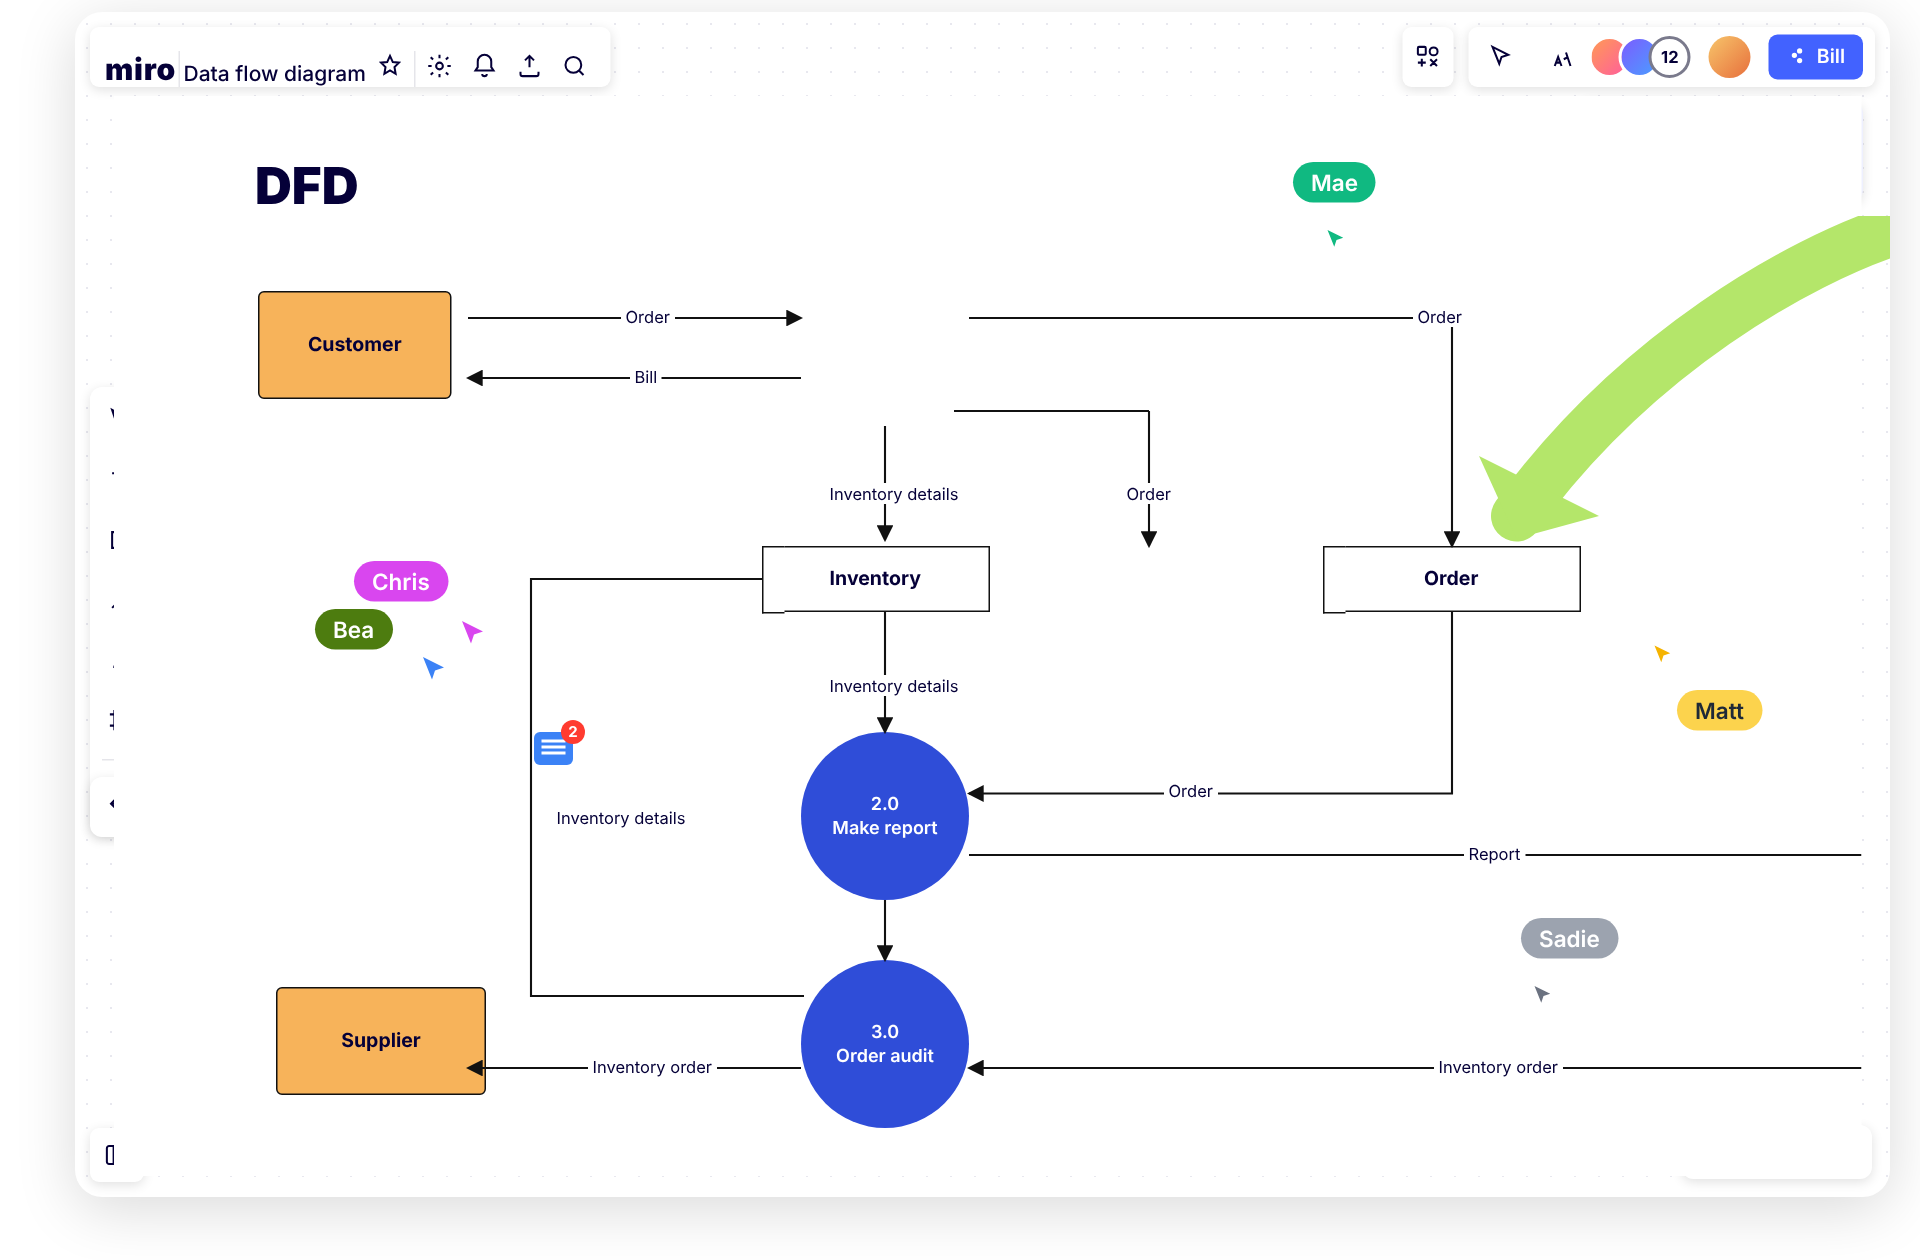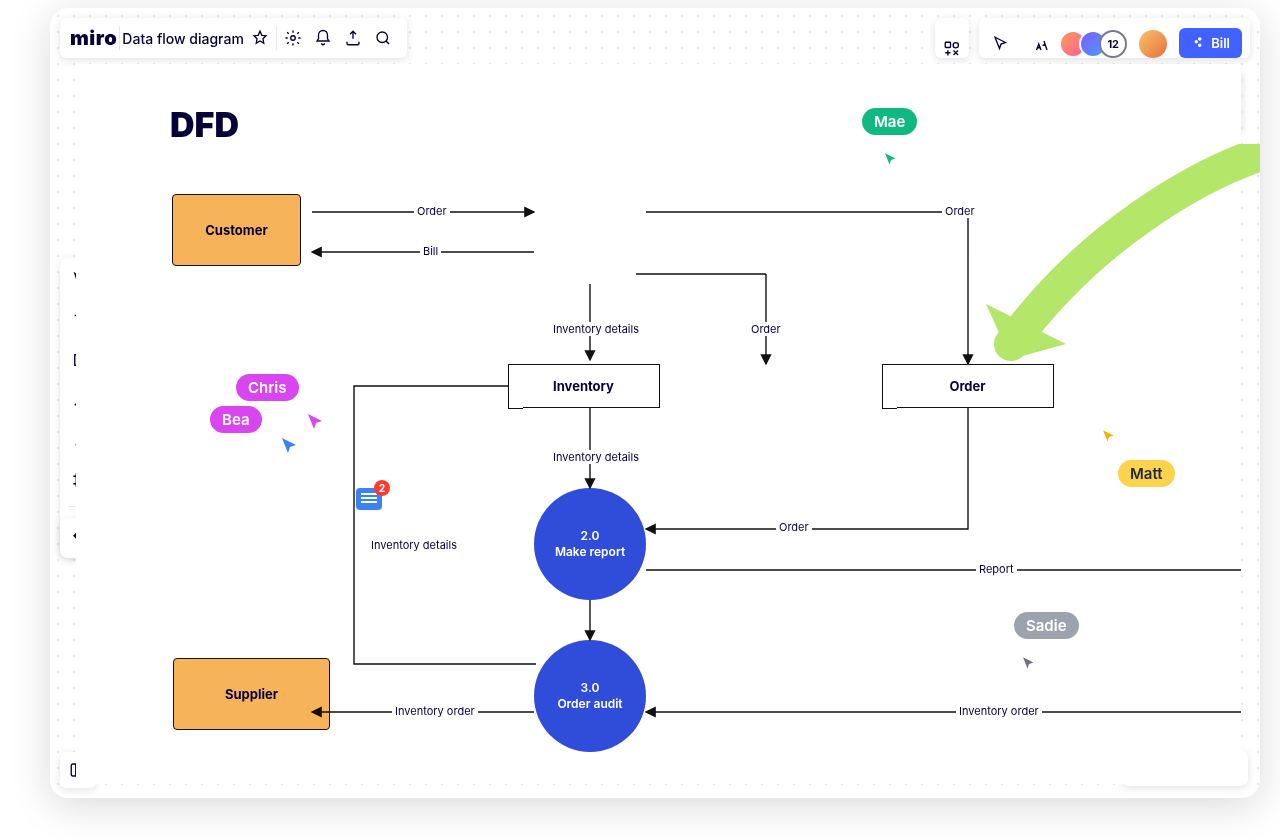--- a/index.html
+++ b/index.html
@@ -17,29 +17,29 @@
   
   .app{
     position:absolute;left:50px;top:8px;width:1210px;height:790px;
     border-radius:18px;background:#fff;
     box-shadow:0 8px 40px rgba(0,0,0,.15);
     background-image:radial-gradient(var(--dots) 1px,transparent 1px);
     background-size:16px 16px;
     overflow:hidden;
   }
   
-  .topbar{position:absolute;left:10px;top:10px;height:40px;display:flex;align-items:center;background:var(--panel);border-radius:6px;box-shadow:var(--shadow);padding:0 10px;gap:2px}
+  .topbar{position:absolute;left:10px;top:10px;height:40px;display:flex;align-items:flex-end;background:var(--panel);border-radius:6px;box-shadow:var(--shadow);padding:0 10px;gap:2px}
   .logo{font-weight:900;font-size:20px;letter-spacing:.5px}
   .divider{width:1px;height:24px;background:#e5e5ea}
   .board-name{font-size:14px;font-weight:500}
   .icon-btn{width:28px;height:28px;display:flex;align-items:center;justify-content:center;border-radius:4px;cursor:pointer}
   .icon-btn svg{width:18px;height:18px;stroke:var(--ink);fill:none;stroke-width:1.8}
   
   .top-right{position:absolute;right:10px;top:10px;display:flex;align-items:center;gap:10px}
-  .mini-panel{background:var(--panel);border-radius:6px;box-shadow:var(--shadow);height:40px;display:flex;align-items:flex-end;padding:0 8px;gap:10px}
+  .mini-panel{background:var(--panel);border-radius:6px;box-shadow:var(--shadow);height:40px;display:flex;align-items:center;padding:0 8px;gap:10px}
   .avatar{width:28px;height:28px;border-radius:50%;display:inline-block}
   .avatar-group{display:flex;align-items:center}
   .avatar-group .avatar{margin-left:-8px;border:2px solid #fff}
   .count-bubble{width:28px;height:28px;border-radius:50%;background:#fff;border:2px solid #7a7a8c;display:flex;align-items:center;justify-content:center;font-size:11px;font-weight:700;margin-left:-8px}
   .share-btn{background:var(--blue);color:#fff;border:none;border-radius:6px;height:30px;padding:0 12px;display:flex;align-items:center;gap:6px;font-weight:600;font-size:13px;cursor:pointer}
   .share-btn svg{width:14px;height:14px;fill:#fff}
   
   .timer{
     position:absolute;right:18px;top:58px;width:190px;height:70px;
     background:#eef0ff;border-radius:10px;box-shadow:var(--shadow);
@@ -240,21 +240,21 @@
     <span style="font-size:18px;cursor:pointer">−</span>
     <span>100%</span>
     <span style="font-size:18px;cursor:pointer">+</span>
     <span class="help">?</span>
   </div>
 
   <div class="canvas">
     <div class="dfd-title">DFD</div>
 
     <div class="entity" style="left:96px;top:130px;width:129px;height:72px">Customer</div>
-    <div class="entity" style="left:97px;top:594px;width:157px;height:72px">Supplier</div>
+    <div class="entity" style="left:108px;top:594px;width:140px;height:72px">Supplier</div>
 
     <div class="process" style="left:458px;top:424px;width:112px;height:112px">
       <span>2.0</span>
       <span>Make report</span>
     </div>
     <div class="process" style="left:458px;top:576px;width:112px;height:112px">
       <span>3.0</span>
       <span>Order audit</span>
     </div>
 
@@ -311,21 +311,21 @@
     <div class="cursor-tag" style="left:786px;top:44px">
       <span class="bubble" style="background:#10b981;color:#fff">Mae</span>
       <svg viewBox="0 0 24 24" style="margin-left:20px">
           <path d="M4 3l14 7-6 2-2 6z" fill="#10b981"></path>
         </svg>
     </div>
     <div class="cursor-tag" style="left:160px;top:310px">
       <span class="bubble" style="background:#d946ef;color:#fff">Chris</span>
     </div>
     <div class="cursor-tag" style="left:134px;top:342px">
-      <span class="bubble" style="background:#d946ef;color:#fff">Bea</span>
+      <span class="bubble" style="background:#4d7c0f;color:#fff">Bea</span>
     </div>
     <svg style="position:absolute;left:230px;top:348px;width:18px;height:18px">
         <path d="M2 2l14 7-6 2-2 6z" fill="#d946ef"></path>
       </svg>
     <svg style="position:absolute;left:204px;top:372px;width:18px;height:18px">
         <path d="M2 2l14 7-6 2-2 6z" fill="#3b82f6"></path>
       </svg>
     <div class="cursor-tag" style="left:1042px;top:364px">
       <svg viewBox="0 0 24 24" style="margin-left:-18px;margin-bottom:-2px">
           <path d="M4 3l14 7-6 2-2 6z" fill="#f5b301"></path>

